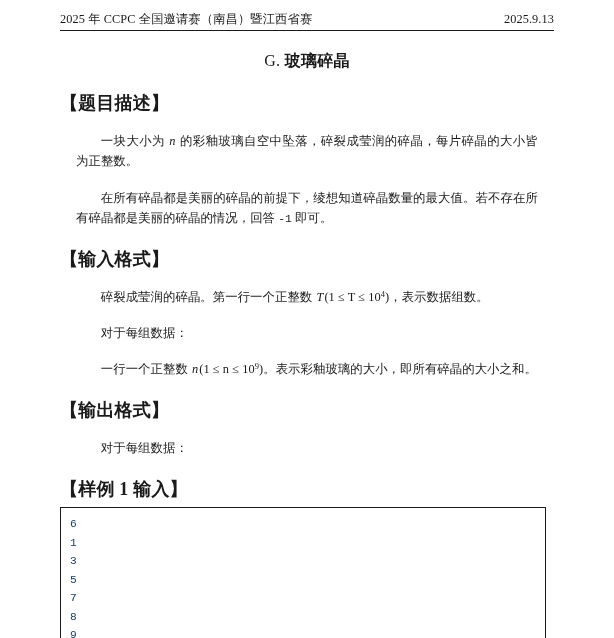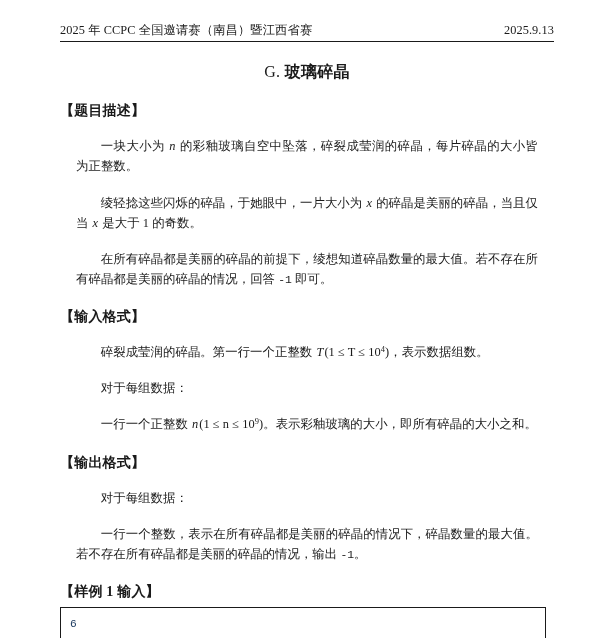--- a/index.html
+++ b/index.html
@@ -12,21 +12,21 @@
     height: 638px;
     font-family: "Liberation Serif", "DejaVu Serif", serif;
     color: #1a1a1a;
     overflow: hidden;
   }
   .page {
     position: relative;
     width: 614px;
     height: 638px;
     box-sizing: border-box;
-    padding: 12px 60px;
+    padding: 1px 60px;
   }
 
   
   .header {
     display: flex;
     align-items: flex-end;
     justify-content: space-between;
     padding-top: 11px;
     padding-bottom: 3px;
     border-bottom: 1.1px solid #1a1a1a;
@@ -46,21 +46,21 @@
     margin-bottom: 0;
     letter-spacing: 0.3px;
   }
   .title .title-letter {
     font-weight: normal;
     font-family: "Liberation Serif", "DejaVu Serif", serif;
   }
 
   
   .sec-head {
-    font-size: 14px;
+    font-size: 18px;
     font-weight: bold;
     margin-top: 19px;
     margin-bottom: 2px;
     letter-spacing: 0.2px;
   }
 
   
   p.para {
     font-size: 12.4px;
     line-height: 1.62;
@@ -122,37 +122,35 @@
 
   <h1 class="title">
     <span class="title-letter">G.</span>
     <span>玻璃碎晶</span>
   </h1>
 
   <div class="sec-head">【题目描述】</div>
 
   <p class="para indent"><span>一块大小为 </span><span class="mi">n</span><span> 的彩釉玻璃自空中坠落，碎裂成莹润的碎晶，每片碎晶的大小皆为正整数。</span></p>
 
-  <p class="para indent tight"><span>绫轻捻这些闪烁的碎晶，于她眼中，一片大小为 </span><span class="mi">x</span><span> 的碎晶是美丽的碎晶，当且仅当 </span><span class="mi">x</span><span> 是大于 1 的奇数。</span></p>
 
   <p class="para indent tight"><span>在所有碎晶都是美丽的碎晶的前提下，绫想知道碎晶数量的最大值。若不存在所有碎晶都是美丽的碎晶的情况，回答 </span><span class="tt">-1</span><span> 即可。</span></p>
 
   <div class="sec-head">【输入格式】</div>
 
   <p class="para indent"><span>碎裂成莹润的碎晶。第一行一个正整数 </span><span class="mi">T</span><span class="math"><span>(1 ≤ T ≤ 10</span><sup>4</sup><span>)</span></span><span>，表示数据组数。</span></p>
 
   <p class="para indent tight">对于每组数据：</p>
 
   <p class="para indent tight"><span>一行一个正整数 </span><span class="mi">n</span><span class="math"><span>(1 ≤ n ≤ 10</span><sup>9</sup><span>)</span></span><span>。表示彩釉玻璃的大小，即所有碎晶的大小之和。</span></p>
 
   <div class="sec-head">【输出格式】</div>
 
   <p class="para indent">对于每组数据：</p>
 
-  <p class="para indent tight"><span>一行一个整数，表示在所有碎晶都是美丽的碎晶的情况下，碎晶数量的最大值。若不存在所有碎晶都是美丽的碎晶的情况，输出 </span><span class="tt">-1</span><span>。</span></p>
 
   <div class="sec-head">【样例 1 输入】</div>
 
   <div class="sample-box">
     <div class="sample-line">6</div>
     <div class="sample-line">1</div>
     <div class="sample-line">3</div>
     <div class="sample-line">5</div>
     <div class="sample-line">7</div>
     <div class="sample-line">8</div>

